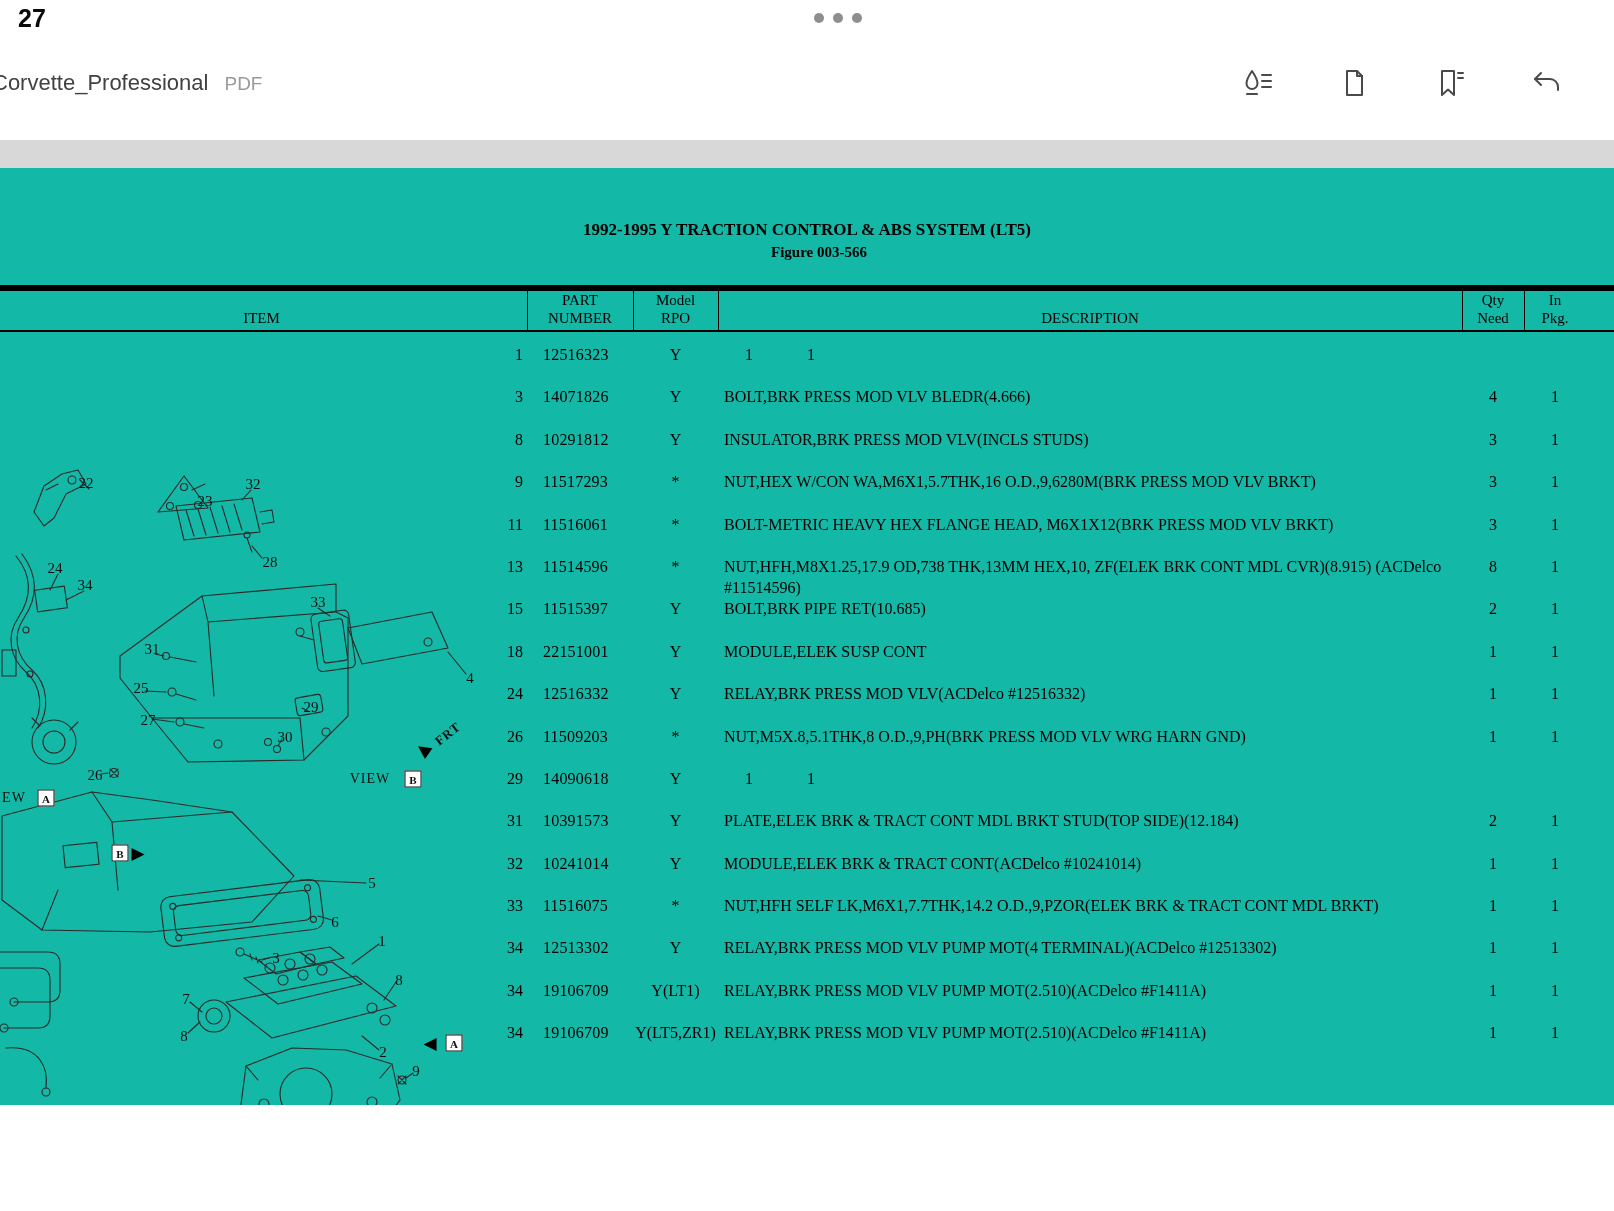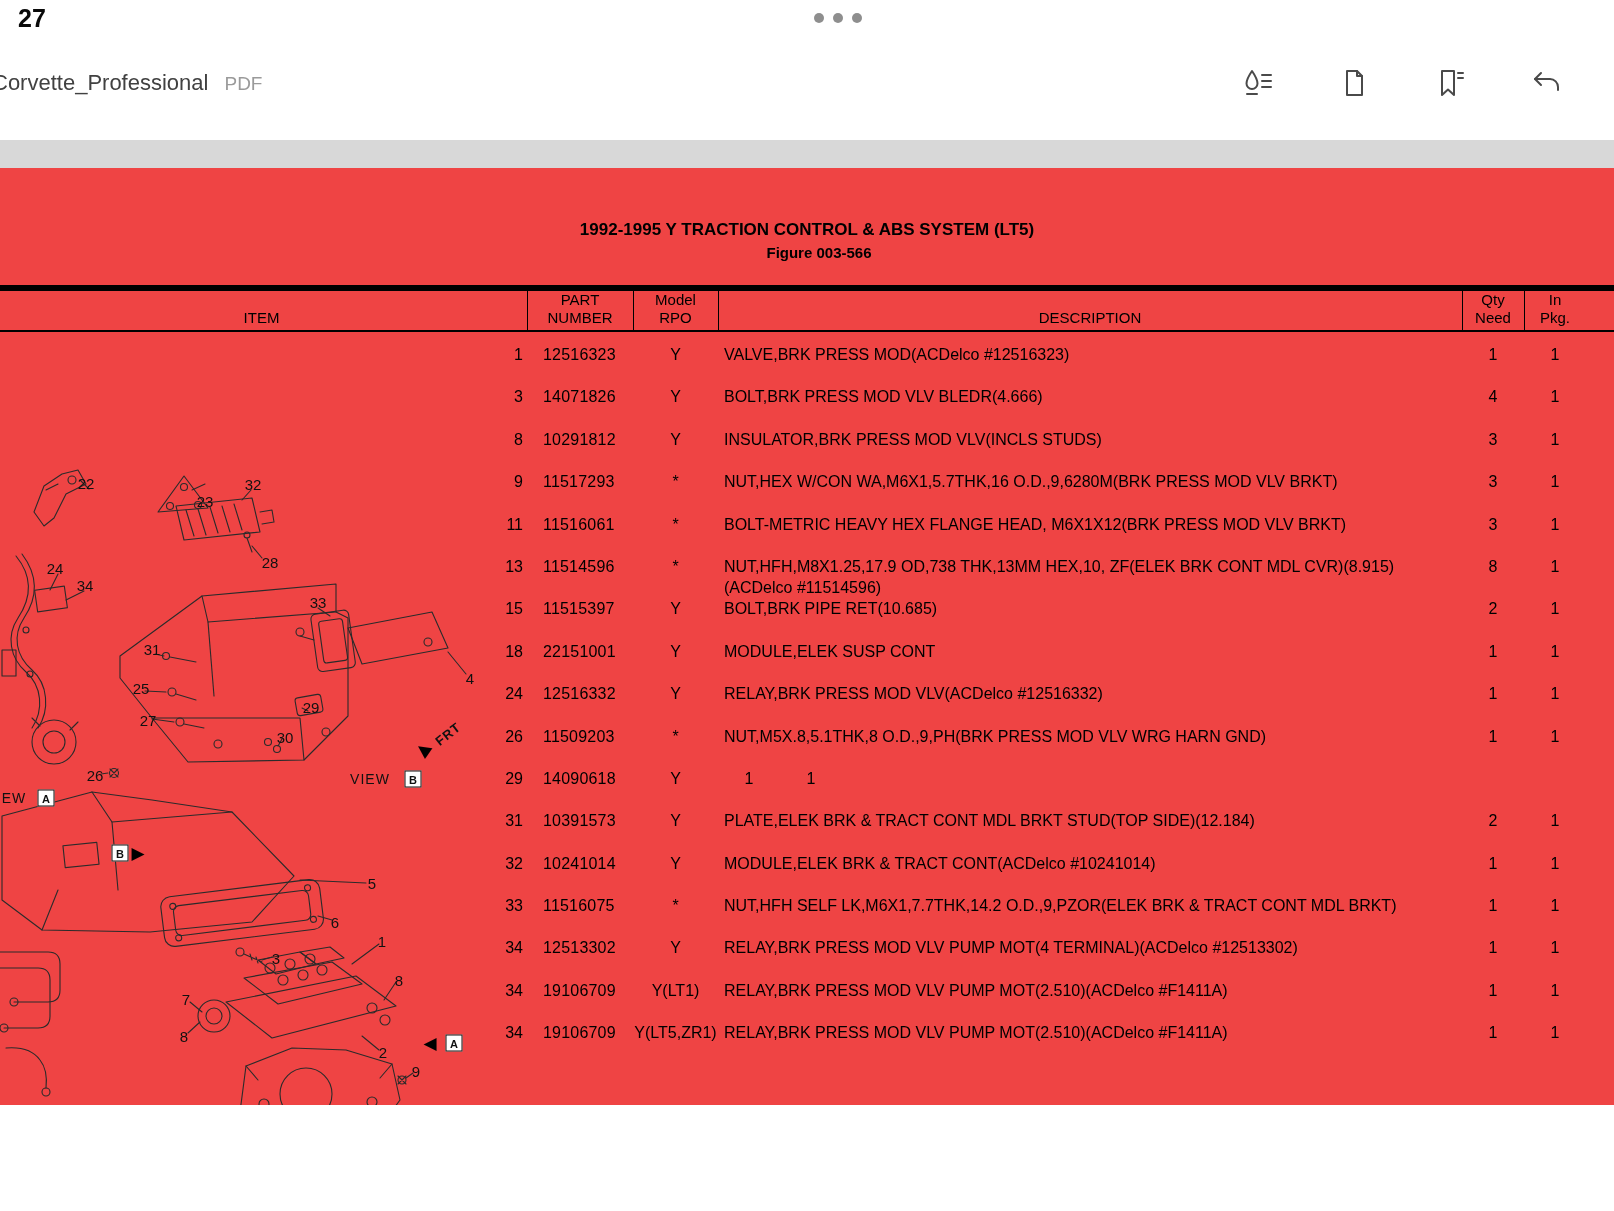--- a/index.html
+++ b/index.html
@@ -16,21 +16,21 @@
   .toolbar{position:absolute;top:40px;left:0;right:0;height:100px;background:#fff;}
   .doc-title-wrap{position:absolute;left:-8px;top:30px;display:flex;align-items:baseline;}
   .doc-title{font-size:22px;color:#414141;}
   .pdf-label{font-size:19px;color:#9a9a9a;margin-left:16px;}
   .toolbar-icons{position:absolute;right:51px;top:26px;display:flex;gap:62px;}
   .tool-btn{width:34px;height:34px;display:flex;align-items:center;justify-content:center;cursor:pointer;}
   .tool-btn svg{width:34px;height:34px;stroke:#4a4a4a;fill:none;stroke-width:2;stroke-linecap:round;stroke-linejoin:round;}
   
   .grey-band{position:absolute;top:140px;left:0;right:0;height:28px;background:#d8d8d8;}
   
-  .document{position:absolute;top:168px;left:0;right:0;bottom:0;background:#ef4444;}
+  .document{position:absolute;top:168px;left:0;right:0;bottom:0;background:#14b8a6;font-family:Liberation Serif, serif;}
   .doc-heading{text-align:center;font-weight:bold;font-size:17px;margin:0;padding-top:52px;}
   .doc-subheading{text-align:center;font-weight:bold;font-size:15px;margin:0;padding-top:4px;padding-left:24px;}
   
   .parts-table{position:absolute;top:117px;left:0;right:0;}
   .thead{position:relative;display:flex;border-top:6px solid #000;border-bottom:2px solid #000;height:39px;box-sizing:content-box;}
   .hcol{display:flex;flex-direction:column;justify-content:flex-end;padding-bottom:3px;font-size:15px;line-height:18px;box-sizing:border-box;}
   .col-item{width:527px;}
   .col-part{width:106px;}
   .col-rpo{width:85px;}
   .col-desc{width:744px;}
@@ -143,21 +143,20 @@
         <div class="vline vl2"></div>
         <div class="vline vl3"></div>
         <div class="vline vl4"></div>
         <div class="vline vl5"></div>
       </div>
       <div class="tbody">
   <div class="row">
     <div class="cell-item">1</div>
     <div class="cell-part">12516323</div>
     <div class="cell-rpo">Y</div>
-    <div class="cell-desc">VALVE,BRK PRESS MOD(ACDelco #12516323)</div>
     <div class="cell-qty">1</div>
     <div class="cell-pkg">1</div>
   </div>
 
   <div class="row">
     <div class="cell-item">3</div>
     <div class="cell-part">14071826</div>
     <div class="cell-rpo">Y</div>
     <div class="cell-desc">BOLT,BRK PRESS MOD VLV BLEDR(4.666)</div>
     <div class="cell-qty">4</div>

